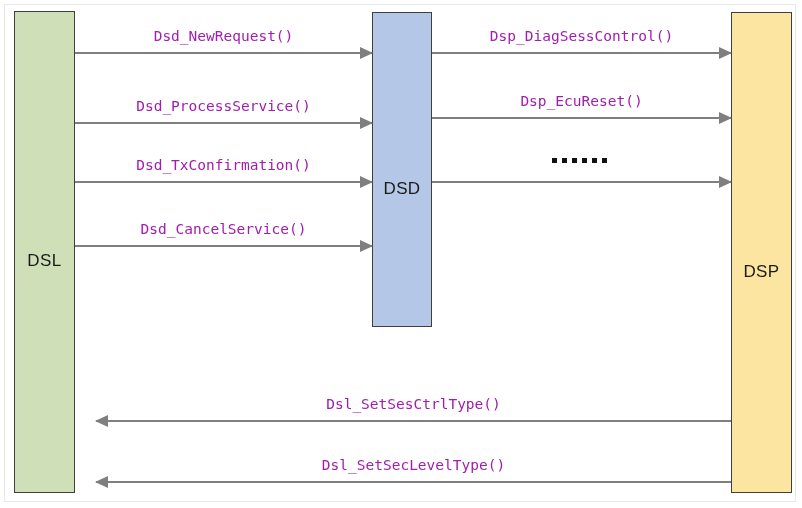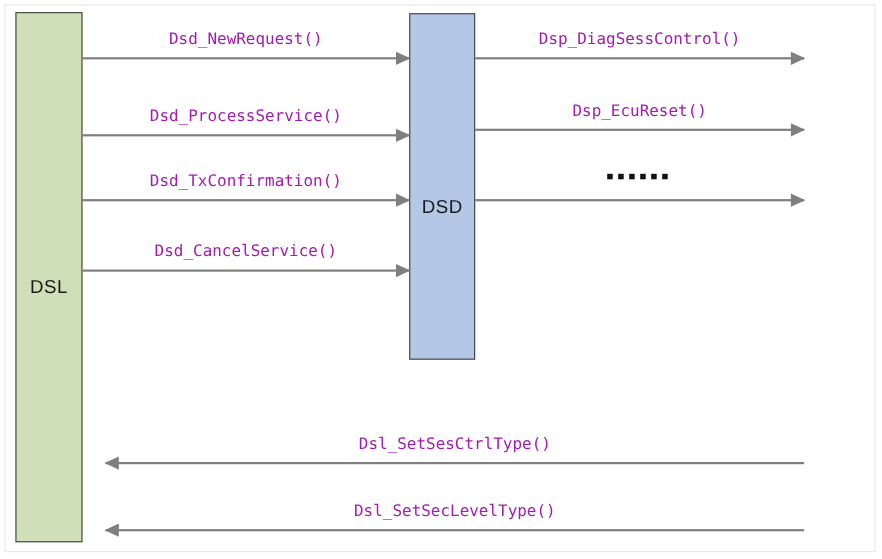--- a/index.html
+++ b/index.html
@@ -131,20 +131,23 @@
   <div class="outer-frame"></div>
 
   <div class="lifeline" id="box-dsl">
     <span class="ll-label">DSL</span>
   </div>
 
   <div class="lifeline" id="box-dsd">
     <span class="ll-label">DSD</span>
   </div>
 
+  <div class="lifeline" id="box-dsp">
+    <span class="ll-label">DSP</span>
+  </div>
 
   <div class="msg dir-right" style="left:75px; top:52px; width:297px;">
     <span class="msg-label">Dsd_NewRequest()</span>
     <span class="arrow-line"></span>
     <span class="arrow-head"></span>
   </div>
 
   <div class="msg dir-right" style="left:75px; top:122px; width:297px;">
     <span class="msg-label">Dsd_ProcessService()</span>
     <span class="arrow-line"></span>

